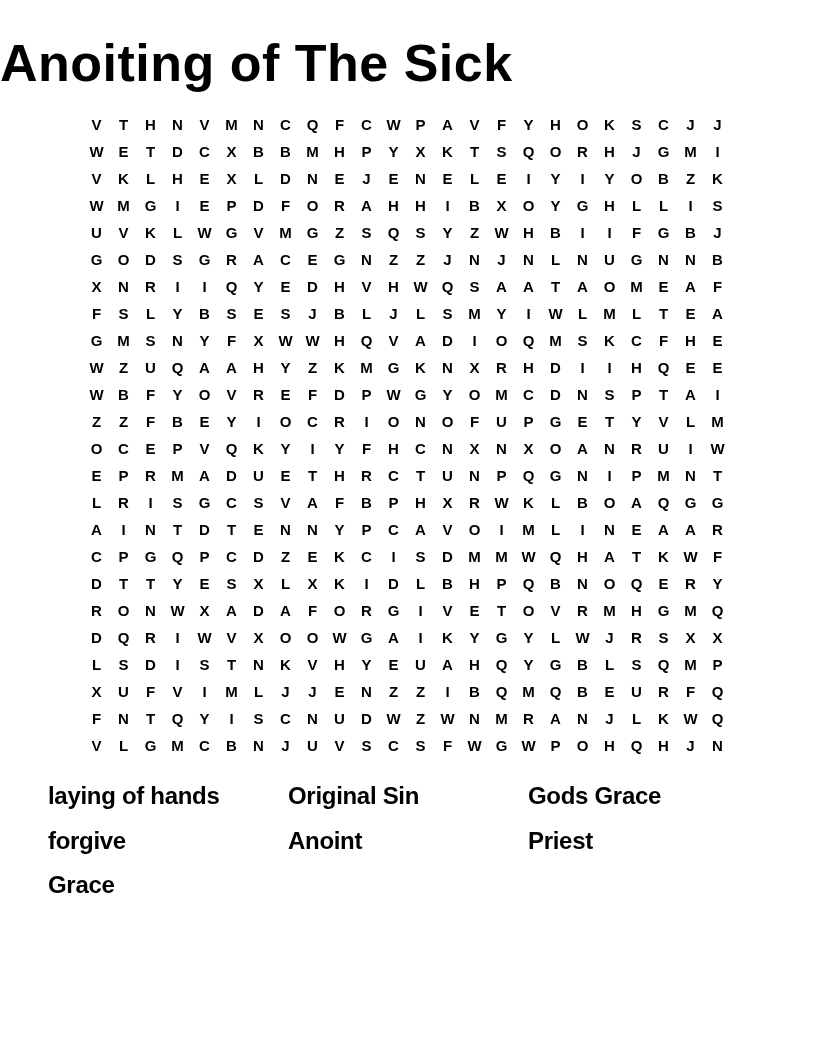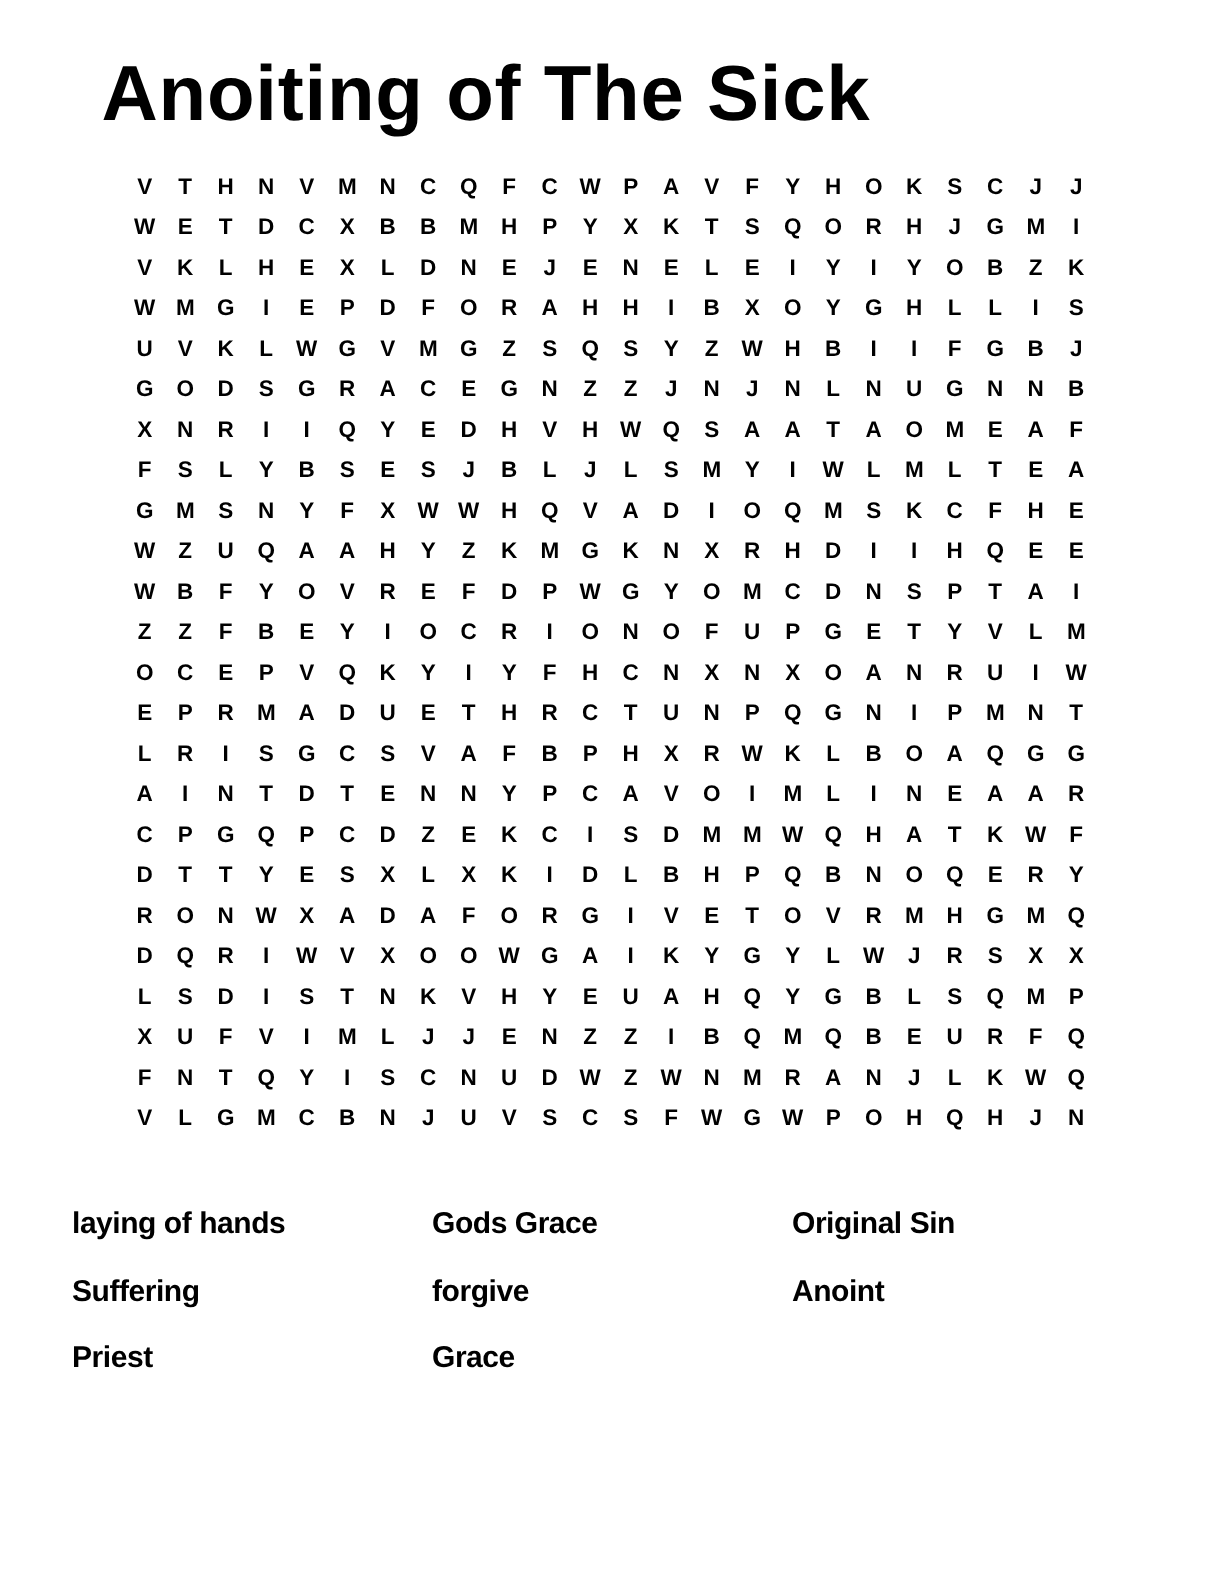--- a/index.html
+++ b/index.html
@@ -1,36 +1,36 @@
 <!DOCTYPE html>
 <html><head>
 <meta charset="utf-8">
 <style>
   html, body { margin: 0; padding: 0; background: #ffffff; }
   body { width: 816px; height: 1056px; position: relative; overflow: hidden; color: #000; }
   .title {
-    position: absolute; left: 0; top: 30px; width: 648px; text-align: center;
+    position: absolute; left: 0; top: 30px; width: 648px; text-align: left;
     font-family: "Liberation Sans", sans-serif; font-weight: bold; font-size: 52px;
     letter-spacing: 0.5px; line-height: 66px;
   }
   .grid {
     position: absolute; left: 83px; top: 114px;
     display: grid; grid-template-columns: repeat(24, 27px); grid-auto-rows: 27px;
   }
   .cell {
     font-family: "Liberation Sans", sans-serif; font-weight: bold; font-size: 15px;
     text-align: center; line-height: 22px; width: 27px; height: 27px;
   }
   .words {
     position: absolute; left: 48px; top: 778px;
     display: grid; grid-template-columns: 240px 240px 240px; grid-auto-rows: 44.5px;
   }
   .word {
-    font-family: "Liberation Sans", sans-serif; font-weight: bold; font-size: 20px;
-    line-height: 36px; letter-spacing: -0.3px; white-space: nowrap; margin-top: 20px;
+    font-family: "Liberation Sans", sans-serif; font-weight: bold; font-size: 24px;
+    line-height: 36px; letter-spacing: -0.3px; white-space: nowrap;
   }
 </style>
 </head>
 <body>
 
 <div class="title">Anoiting of The Sick</div>
 
 <div class="grid" id="grid">
     <div class="cell">V</div>
     <div class="cell">T</div>
@@ -605,20 +605,19 @@
     <div class="cell">O</div>
     <div class="cell">H</div>
     <div class="cell">Q</div>
     <div class="cell">H</div>
     <div class="cell">J</div>
     <div class="cell">N</div>
   </div>
 
 <div class="words" id="words">
     <div class="word">laying of hands</div>
+    <div class="word">Original Sin</div>
     <div class="word">Gods Grace</div>
-    <div class="word">Original Sin</div>
-    <div class="word">Suffering</div>
     <div class="word">forgive</div>
     <div class="word">Anoint</div>
     <div class="word">Priest</div>
     <div class="word">Grace</div>
   </div>
 
 </body></html>

